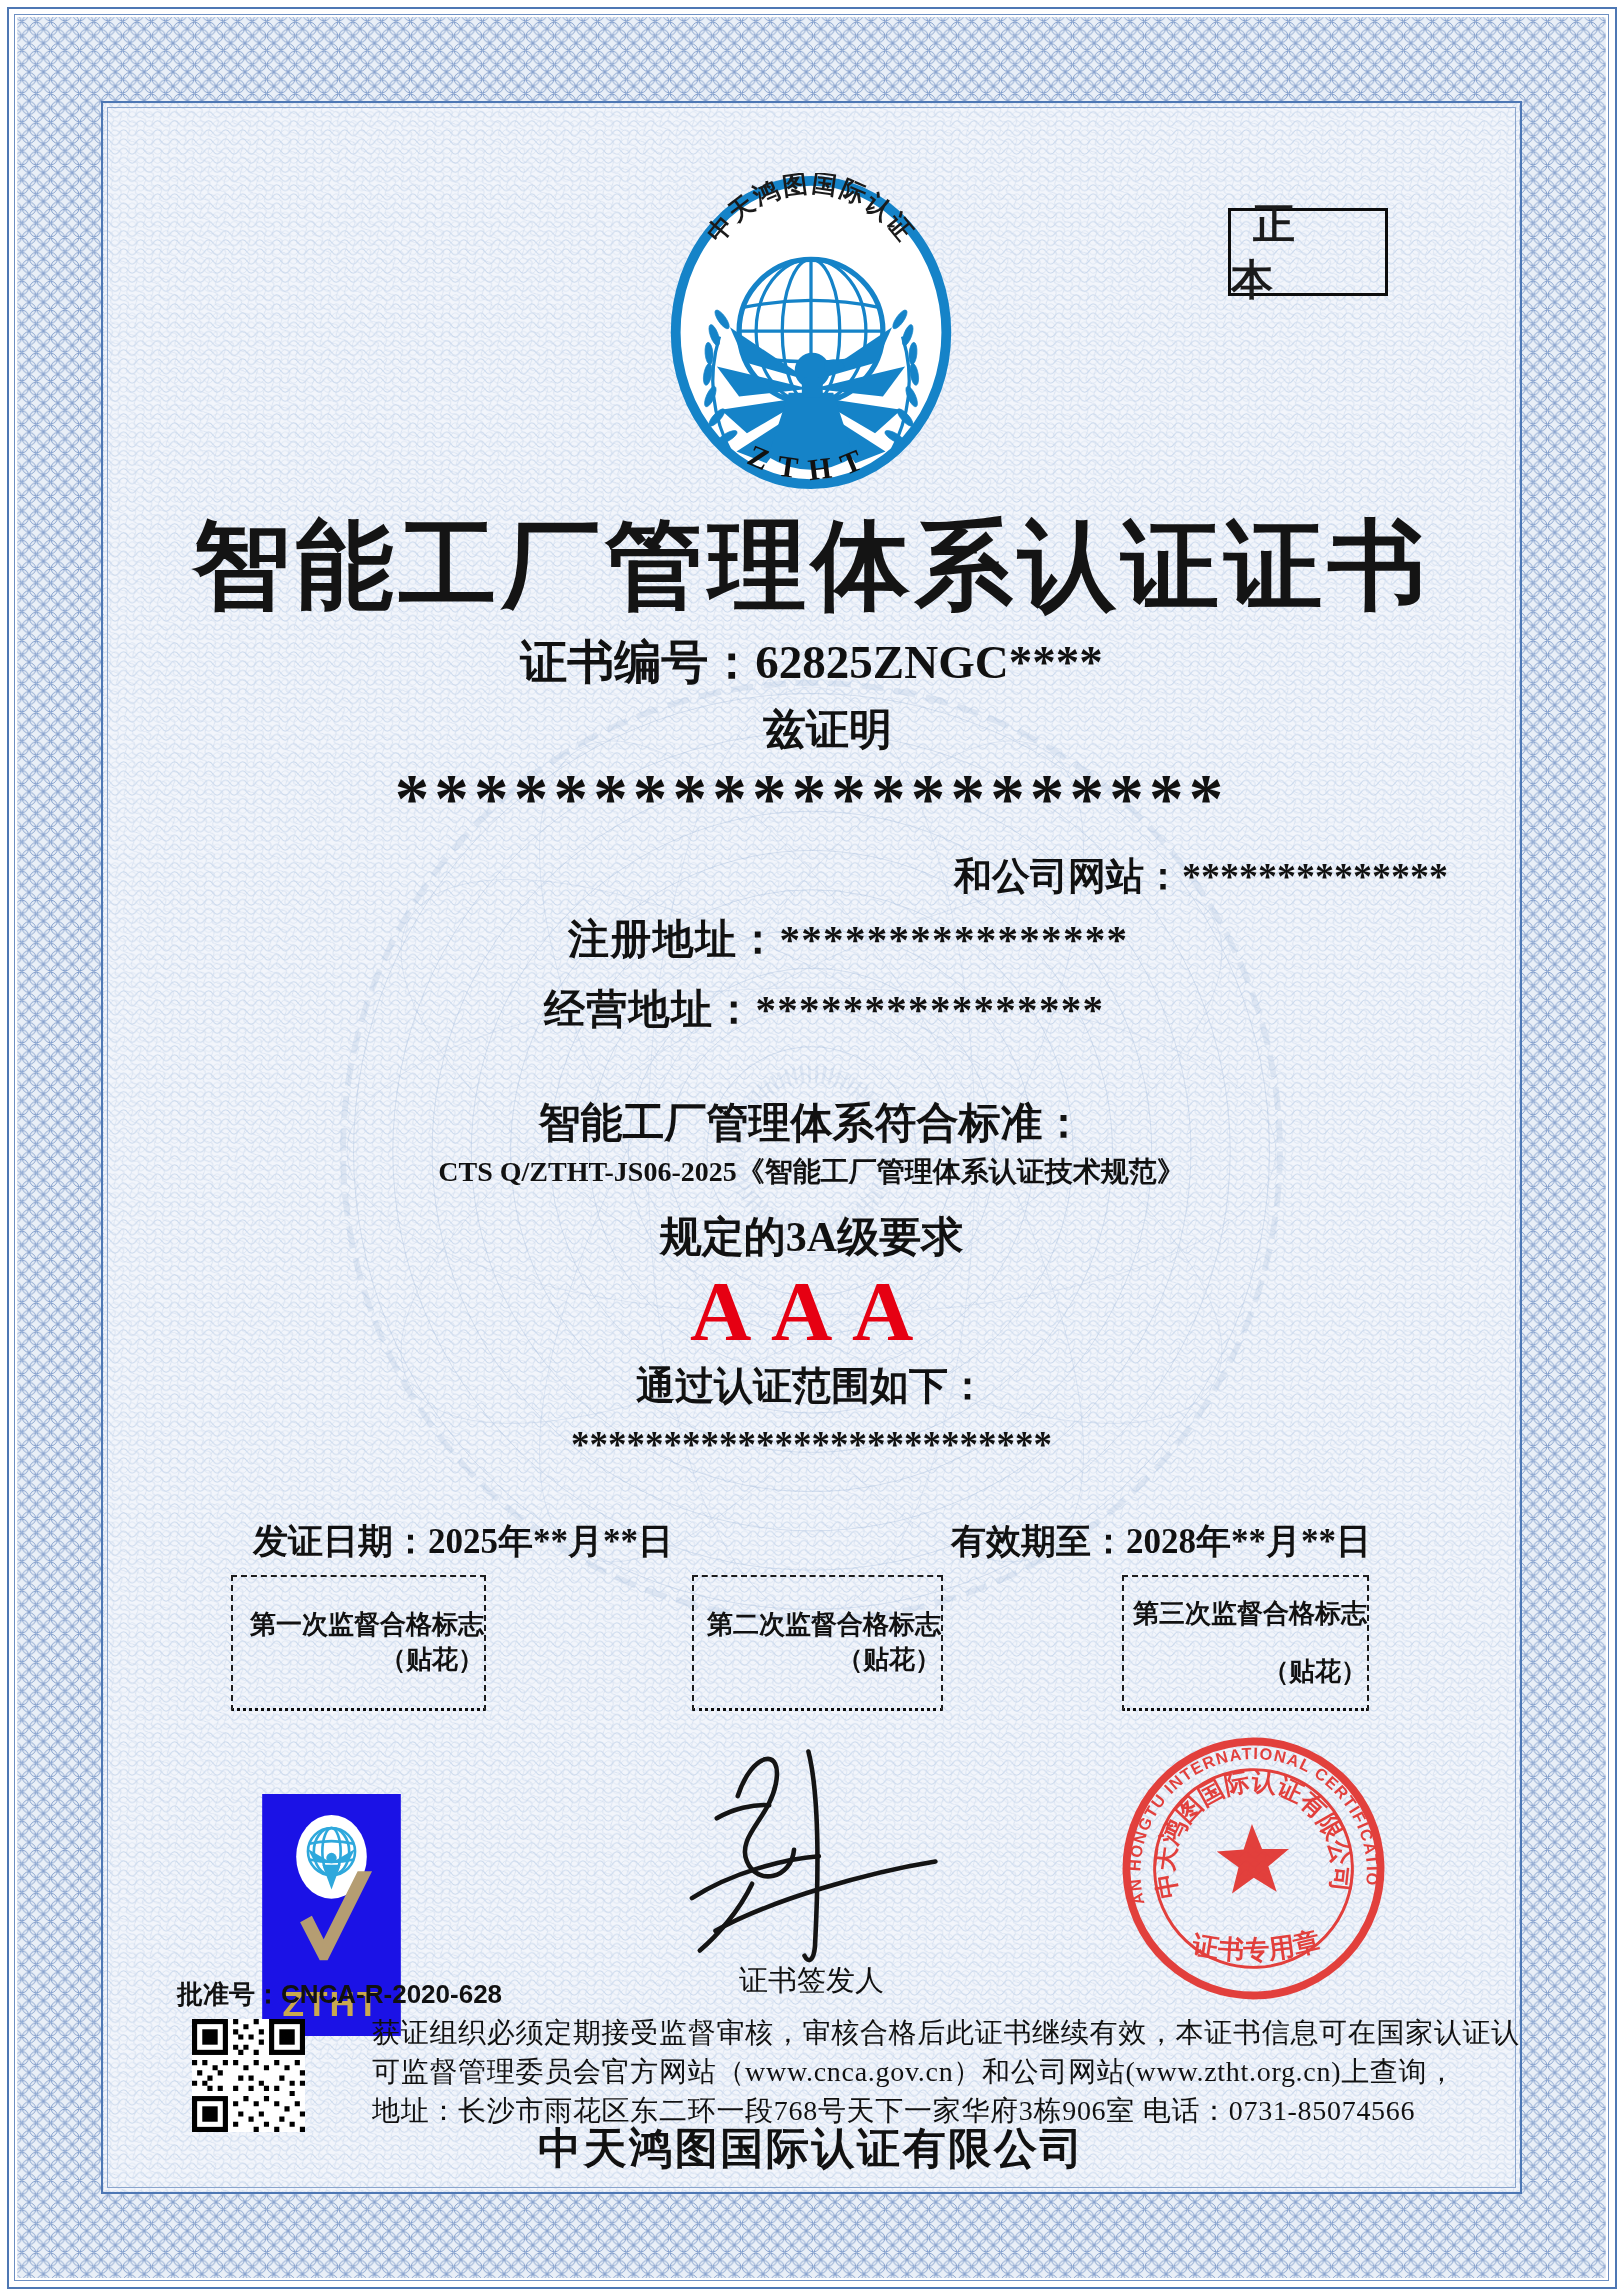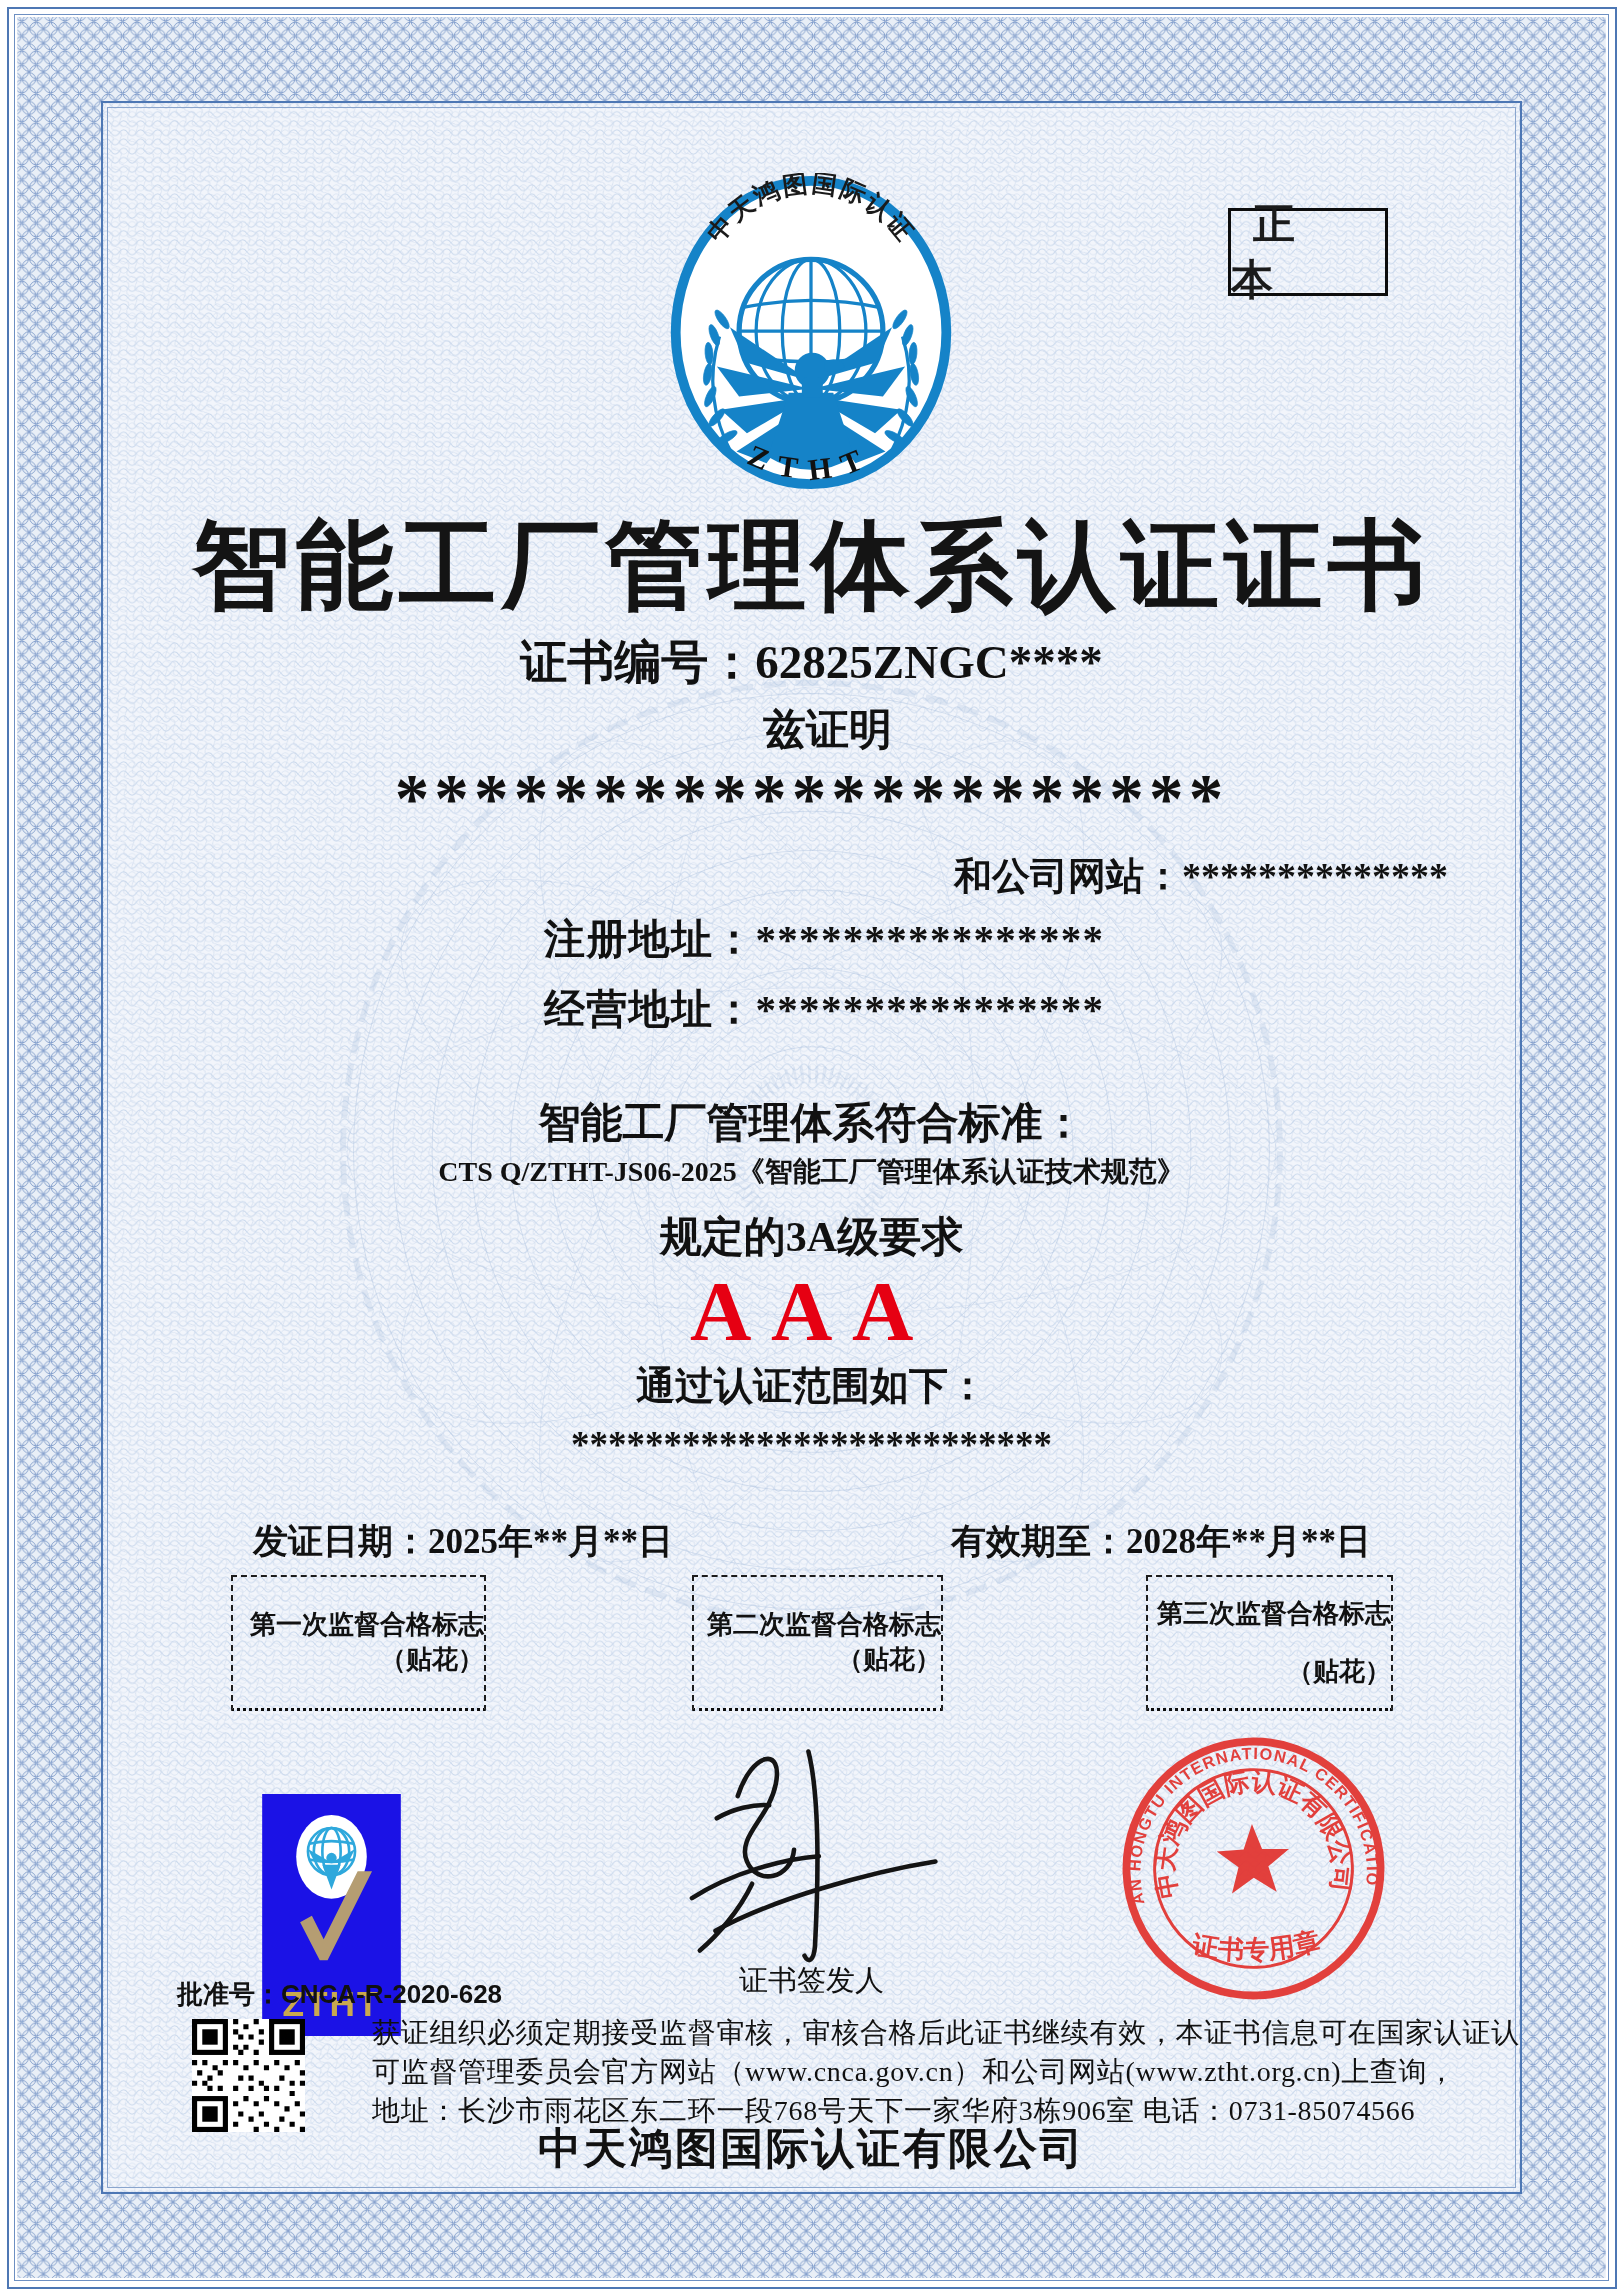--- a/index.html
+++ b/index.html
@@ -14,21 +14,21 @@
   .frame4{position:absolute;inset:107px;border:0.7px solid #8aa5cd;pointer-events:none;}
   
   .row{position:absolute;left:0;width:1623px;text-align:center;white-space:nowrap;}
   .title{top:524px;font-size:98px;line-height:1;font-weight:bold;letter-spacing:5.2px;
          font-family:Liberation Mono, monospace;color:#141414;}
   .certno{top:639px;font-size:47px;line-height:1;font-weight:bold;}
   .hereby{top:708px;font-size:43px;line-height:1;font-weight:bold;padding-left:16px;}
   .companymask{top:760px;font-size:69px;line-height:1.15;font-weight:bold;letter-spacing:5.2px;}
   .credit{position:absolute;left:954px;top:857px;font-size:38px;line-height:1;font-weight:bold;white-space:nowrap;}
   .addr{position:absolute;left:544px;font-size:41px;line-height:1;font-weight:bold;white-space:nowrap;letter-spacing:1.3px;}
-  .reg{top:919px;} .biz{top:989px;}
+  .reg{top:919px;margin-left:24px;} .biz{top:989px;}
   .stdintro{top:1086px;font-size:42px;line-height:1;font-weight:bold;margin-top:16px;}
   .cts{top:1158px;font-size:28px;line-height:1;font-weight:bold;}
   .gradereq{top:1216px;font-size:42px;line-height:1;font-weight:bold;}
   .grade{top:1269px;font-size:85px;line-height:1;font-weight:bold;letter-spacing:19.6px;color:#e60012;}
   .scopeintro{top:1366px;font-size:39px;line-height:1;font-weight:bold;}
   .scopemask{top:1424px;font-size:37px;line-height:1.15;font-weight:bold;letter-spacing:0px;}
   .dateL{position:absolute;left:253px;top:1518px;font-size:35px;font-weight:bold;white-space:nowrap;}
   .dateR{position:absolute;left:951px;top:1518px;font-size:35px;font-weight:bold;white-space:nowrap;}
   .supbox{position:absolute;top:1575px;height:131px;border:2px dashed #1c1c1c;border-bottom:3.9px dotted #0d0d0d;
           display:flex;flex-direction:column;justify-content:center;align-items:flex-end;gap:9.2px;
@@ -213,21 +213,21 @@
   <div class="dateR">有效期至：2028年**月**日</div>
 
   <div class="supbox" style="left:231px;width:251px;">
     <span>第一次监督合格标志</span>
     <span>（贴花）</span>
   </div>
   <div class="supbox" style="left:692px;width:247px;">
     <span>第二次监督合格标志</span>
     <span>（贴花）</span>
   </div>
-  <div class="supbox" style="left:1146px;width:243px;gap:32px;">
+  <div class="supbox" style="left:1122px;width:243px;gap:32px;">
     <span>第三次监督合格标志</span>
     <span>（贴花）</span>
   </div>
 
   <svg class="zthtbox" viewBox="0 0 212 370">
     <rect x="0" y="0" width="212" height="370" fill="#1b12e6"></rect>
     <ellipse cx="106" cy="96" rx="54" ry="64" fill="#ffffff"></ellipse>
     <g stroke="#2ea8dc" fill="none" stroke-width="4">
       <circle cx="106" cy="88" r="36"></circle>
       <ellipse cx="106" cy="88" rx="14" ry="36"></ellipse>

